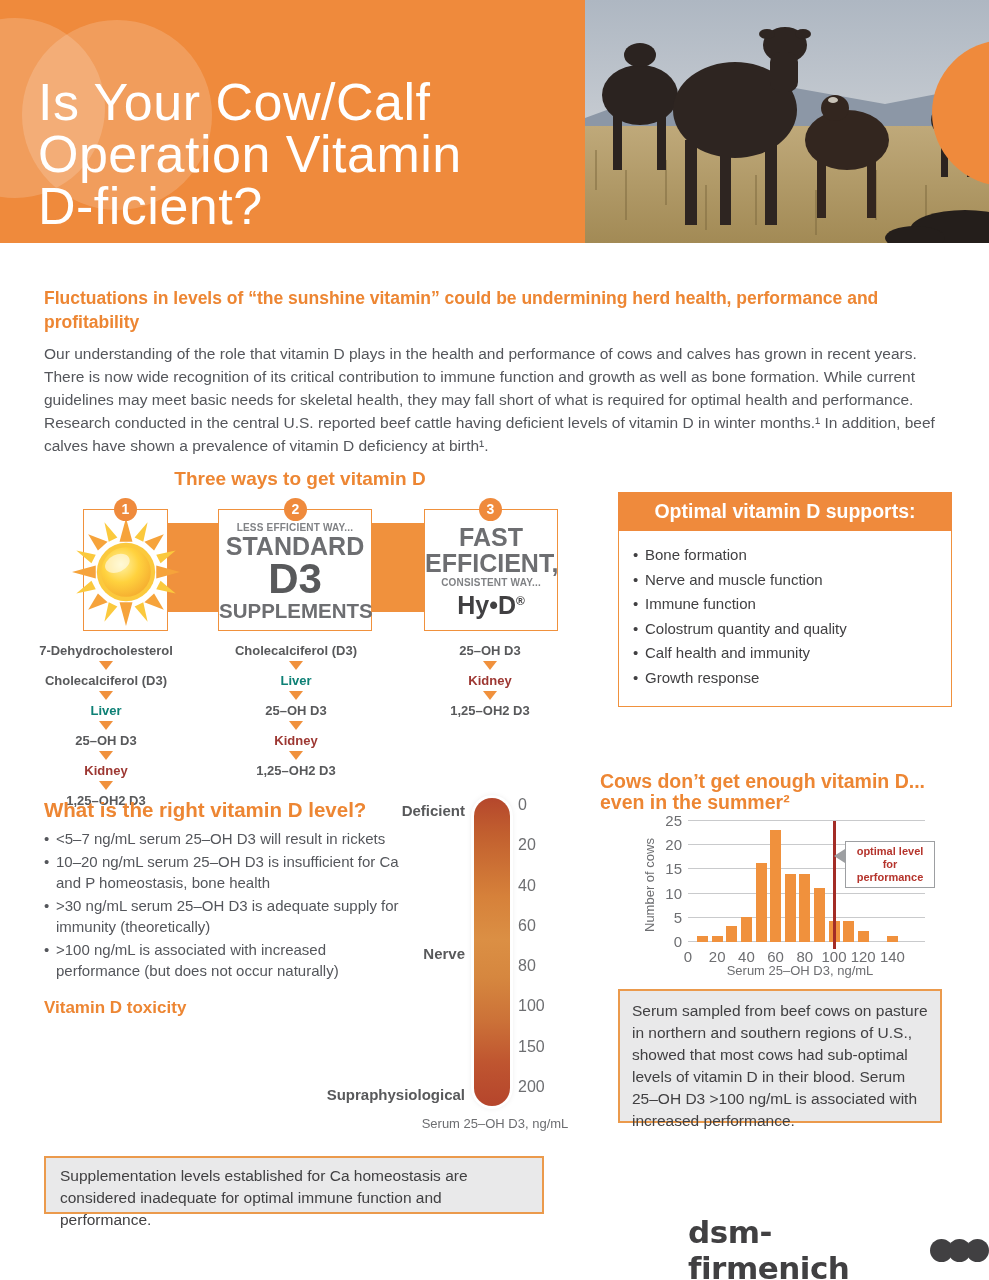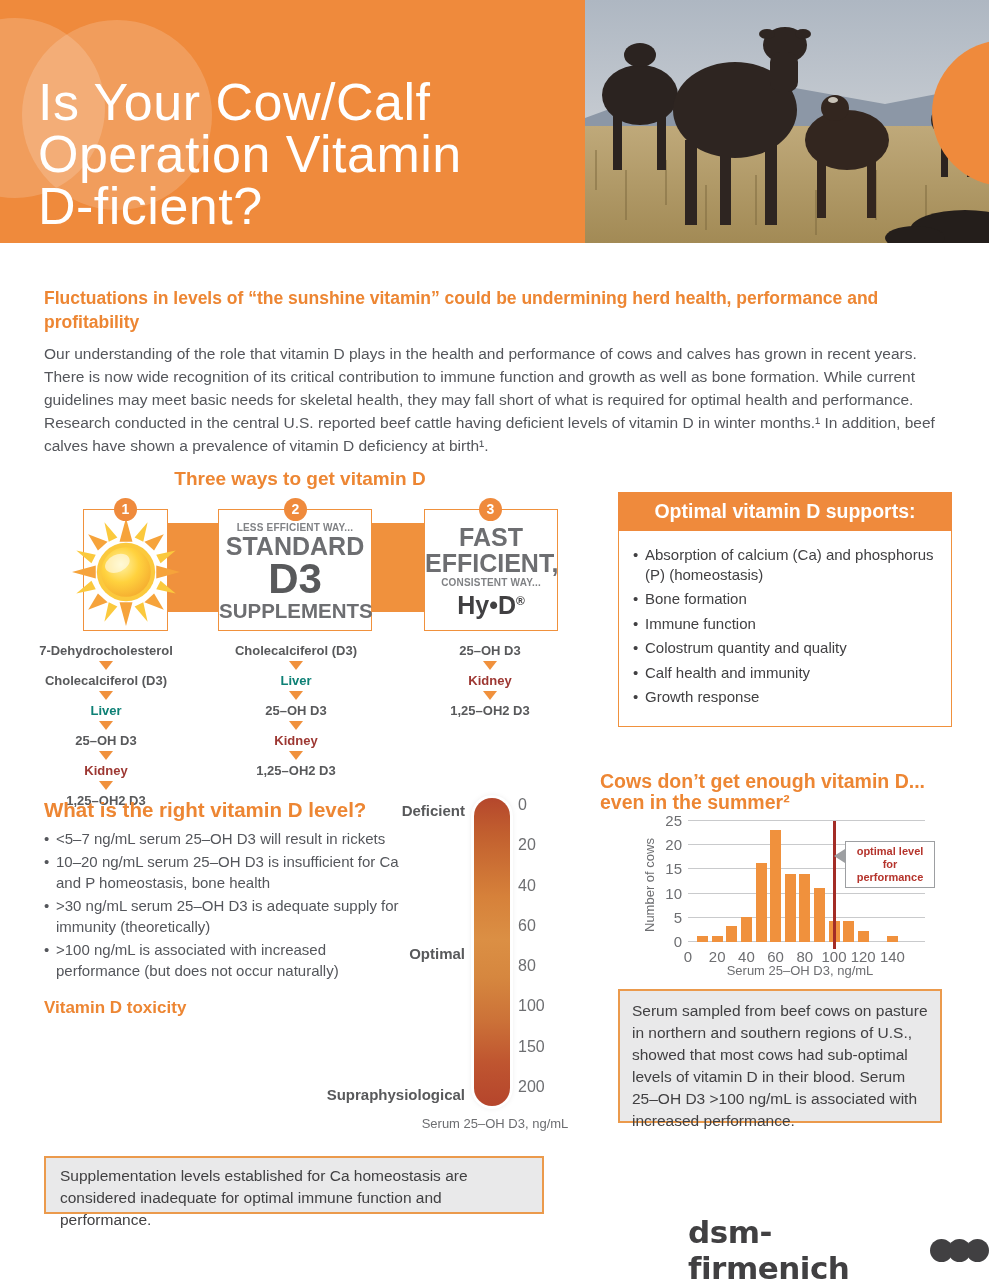--- a/index.html
+++ b/index.html
@@ -306,40 +306,40 @@
       <li>&lt;5–7 ng/mL serum 25–OH D3 will result in rickets</li>
       <li>10–20 ng/mL serum 25–OH D3 is insufficient for Ca and P homeostasis, bone health</li>
       <li>&gt;30 ng/mL serum 25–OH D3 is adequate supply for immunity (theoretically)</li>
       <li>&gt;100 ng/mL is associated with increased performance (but does not occur naturally)</li>
     </ul>
 
   <h3 class="sec-heading tox-heading">Vitamin D toxicity</h3>
 
   <div class="scale-bar"></div>
   <div class="scale-label sl-def">Deficient</div>
-  <div class="scale-label sl-norm">Optimal</div>
+  <div class="scale-label sl-norm">Nerve</div>
   <div class="scale-label sl-supra">Supraphysiological</div>
   <div class="scale-ticks">
       <span>0</span>
       <span>20</span>
       <span>40</span>
       <span>60</span>
       <span>80</span>
       <span>100</span>
       <span>150</span>
       <span>200</span>
     </div>
   <div class="scale-caption">Serum 25–OH D3, ng/mL</div>
 
   <div class="optimal-box">
     <div class="optimal-header">Optimal vitamin D supports:</div>
     <div class="optimal-body">
       <ul>
-          <li>Absorption of calcium (Ca) and phosphorus (P) (homeostasis)</li>
           <li>Bone formation</li>
+          <li>Nerve and muscle function</li>
           <li>Immune function</li>
           <li>Colostrum quantity and quality</li>
           <li>Calf health and immunity</li>
           <li>Growth response</li>
         </ul>
     </div>
   </div>
 
   <div class="chart-title">
     <div>Cows don’t get enough vitamin D...</div>

